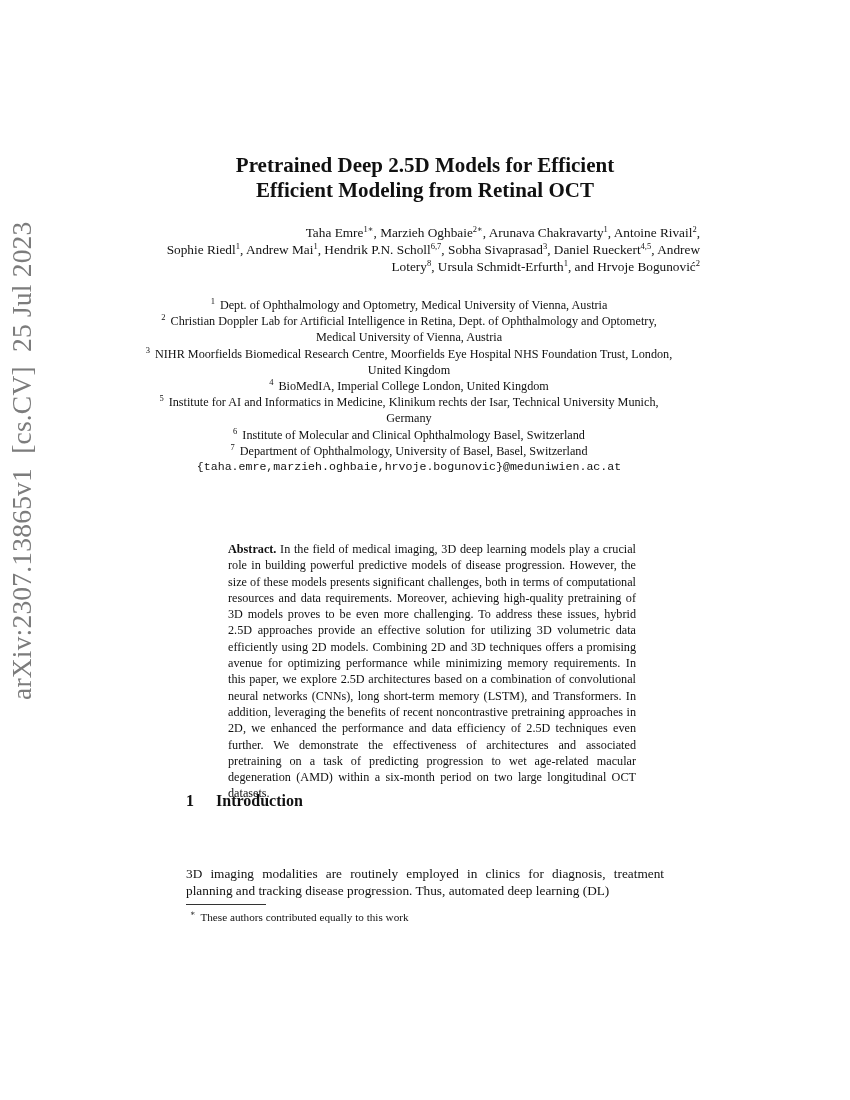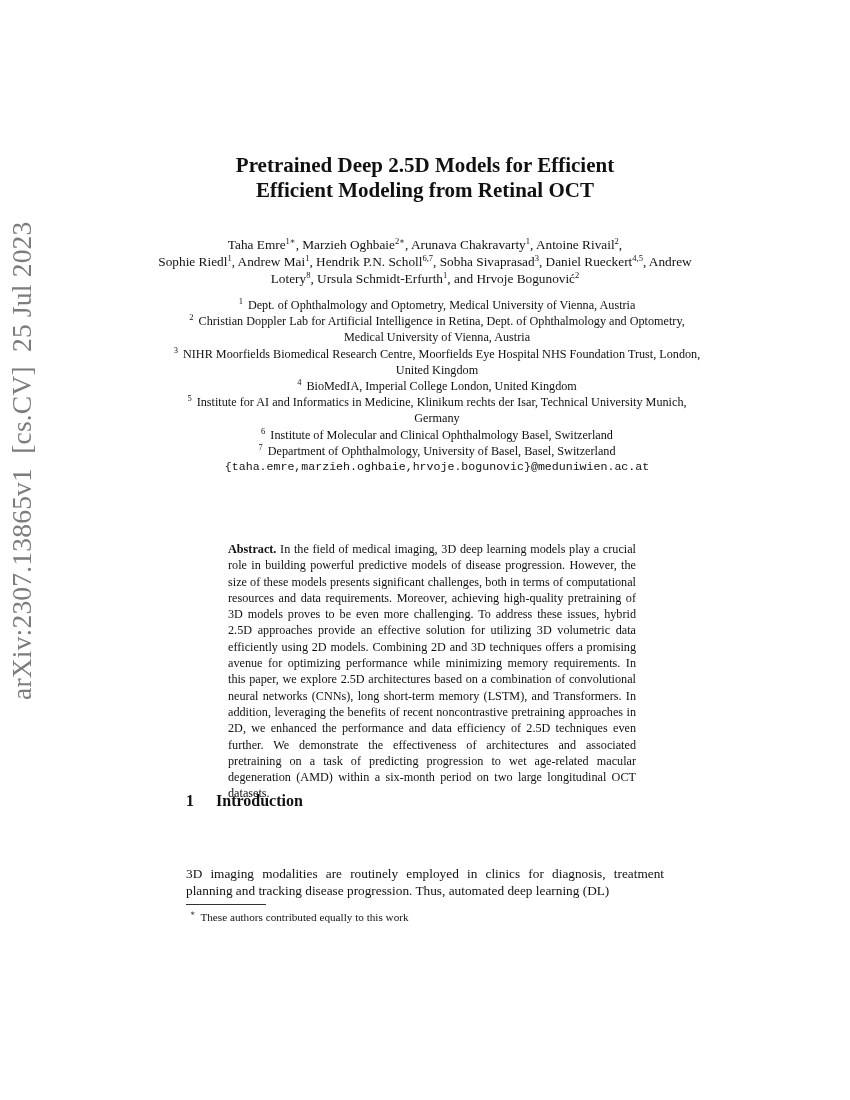--- a/index.html
+++ b/index.html
@@ -9,25 +9,25 @@
       position: absolute; left: 6px; top: 700px;
       transform-origin: left top; transform: rotate(-90deg);
       font-size: 27.5px; color: #7c7c7c; white-space: pre; letter-spacing: 0.2px;
       width: 440px;
     }
     .title {
       position: absolute; left: 150px; width: 550px; top: 153px;
       text-align: center; font-weight: bold; font-size: 21px; line-height: 25px;
     }
     .authors {
-      position: absolute; left: 150px; width: 550px; top: 236px;
-      text-align: center; font-size: 13.3px; line-height: 17px;
+      position: absolute; left: 150px; width: 550px; top: 224px;
+      text-align: right; font-size: 13.3px; line-height: 17px;
     }
     .affils {
-      position: absolute; left: 172px; width: 530px; top: 297px;
+      position: absolute; left: 144px; width: 530px; top: 297px;
       text-align: center; font-size: 12.2px; line-height: 16.2px;
     }
     .affil sup, .authors sup { font-size: 8.5px; line-height: 0; }
     .affil sup { margin-right: 5px; }
     .email { font-family: "Liberation Mono", "DejaVu Sans Mono", monospace; font-size: 11.6px; }
     .abstract {
       position: absolute; left: 228px; width: 408px; top: 541px;
       font-size: 12.2px; line-height: 16.3px; text-align: justify; hyphens: manual;
     }
     .abstract b { font-weight: bold; }

